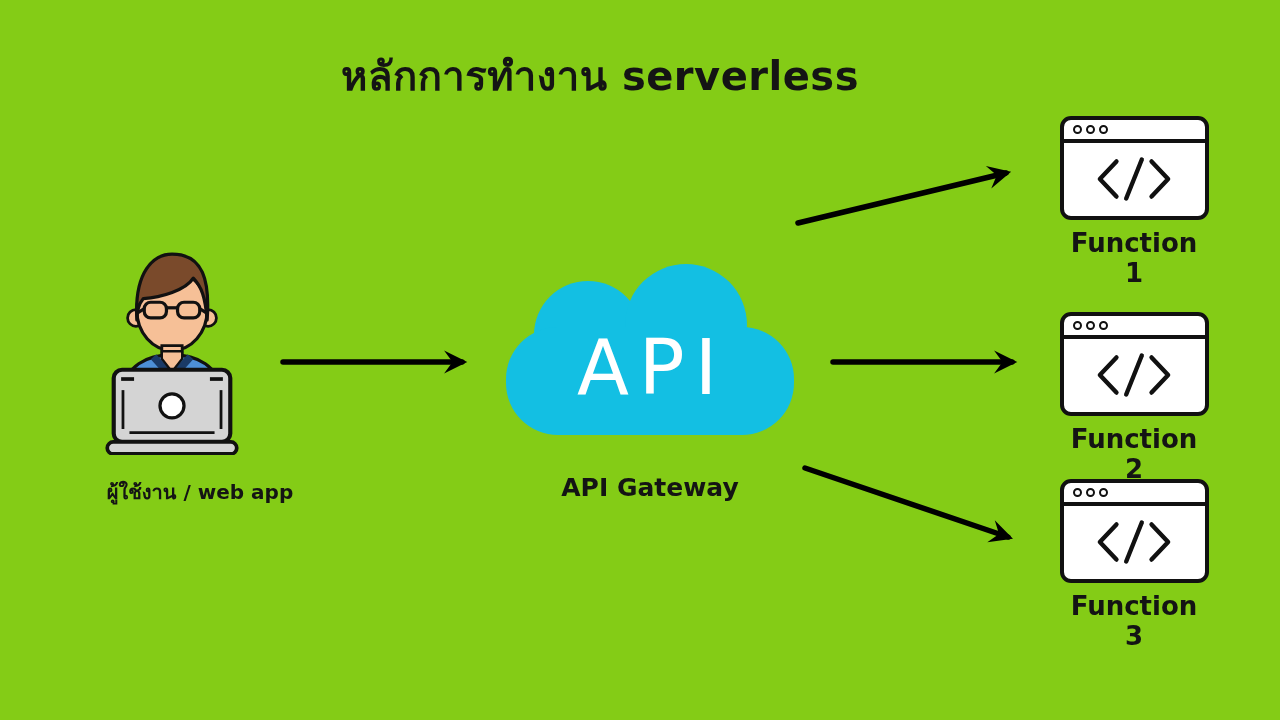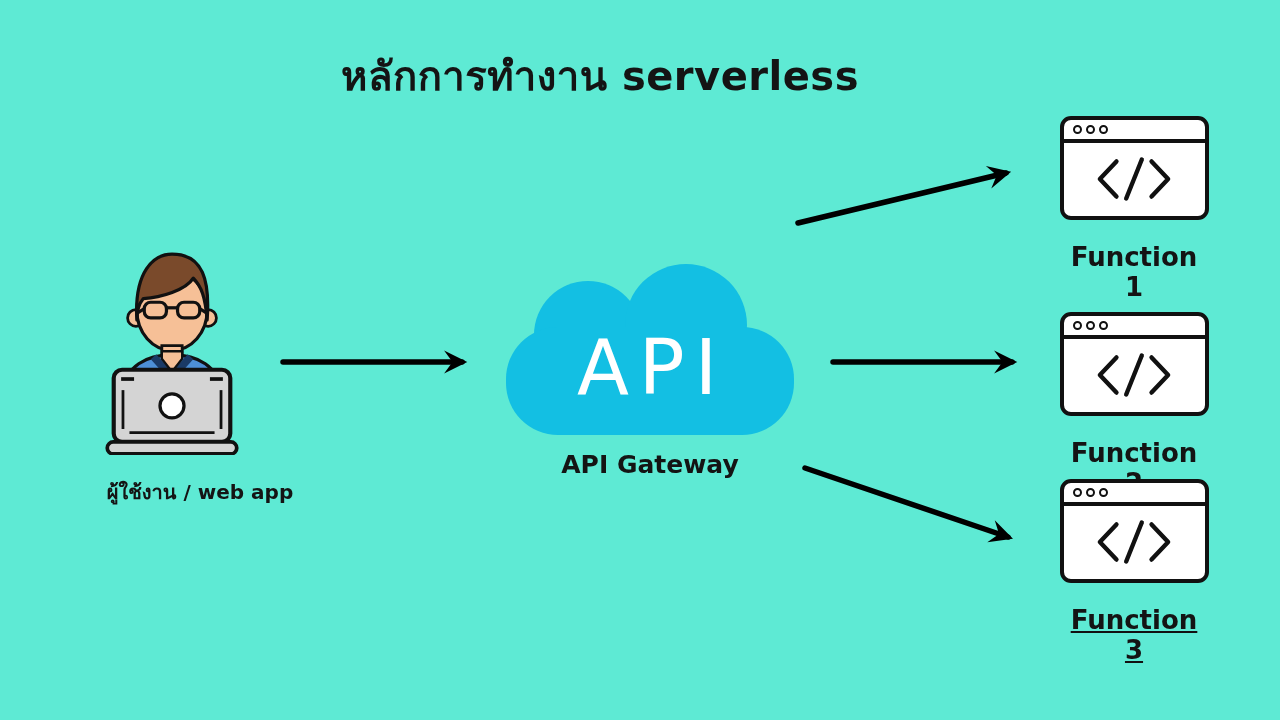--- a/index.html
+++ b/index.html
@@ -1,20 +1,20 @@
 <!DOCTYPE html>
 <html><head>
 <meta charset="utf-8">
 <style>
   html, body { margin: 0; padding: 0; background: #ffffff; }
   #canvas {
     position: relative;
     width: 1280px;
     height: 720px;
-    background: #5eead4;
+    background: #84cc16;
     overflow: hidden;
     font-family: "DejaVu Sans", "Liberation Sans", sans-serif;
     color: #111111;
   }
   .abs { position: absolute; }
 
   .title {
     left: 0; top: 44px; width: 1200px;
     text-align: center;
     font-size: 40px;
@@ -22,21 +22,21 @@
     letter-spacing: 0.5px;
     color: #141414;
   }
 
   .caption {
     font-weight: bold;
     color: #141414;
     text-align: center;
   }
   .user-caption { left: 55px;  top: 476px; width: 290px; font-size: 20px; }
-  .gw-caption   { left: 505px; top: 450px; width: 290px; font-size: 25px; }
+  .gw-caption   { left: 505px; top: 473px; width: 290px; font-size: 25px; }
 
   .fn-card { width: 150px; text-align: center; }
   .fn-window {
     width: 141px; height: 96px;
     margin: 0 auto;
     border: 4px solid #111111;
     border-radius: 11px;
     background: #ffffff;
     box-sizing: content-box;
   }
@@ -55,28 +55,28 @@
     background: #ffffff;
     box-sizing: border-box;
   }
   .fn-body {
     height: 72px;
     display: flex;
     align-items: center;
     justify-content: center;
   }
   .fn-label {
-    margin-top: 22px;
+    margin-top: 8px;
     font-size: 26px;
     font-weight: bold;
     color: #141414;
   }
   .f1 { left: 1059px; top: 116px; }
   .f2 { left: 1059px; top: 312px; }
-  .f3 { left: 1059px; top: 479px; text-decoration: underline; }
+  .f3 { left: 1059px; top: 479px; }
 
   svg { display: block; }
 </style>
 </head>
 <body>
 
 <div id="canvas">
 
   <div class="abs title">หลักการทำงาน serverless</div>
 

